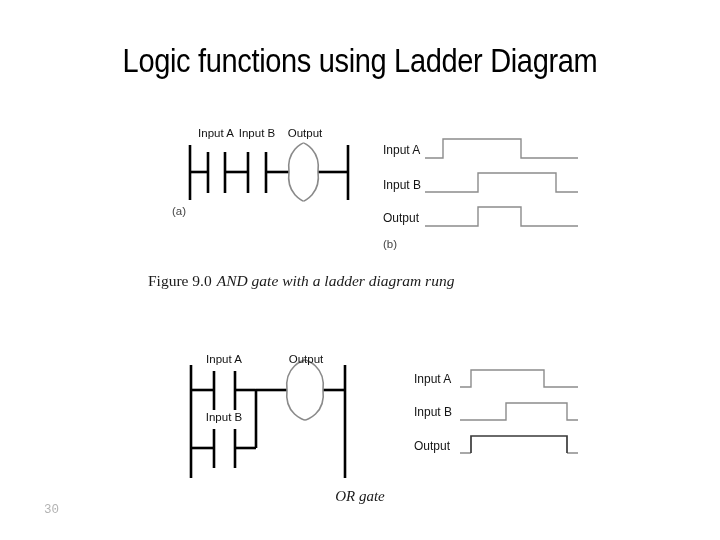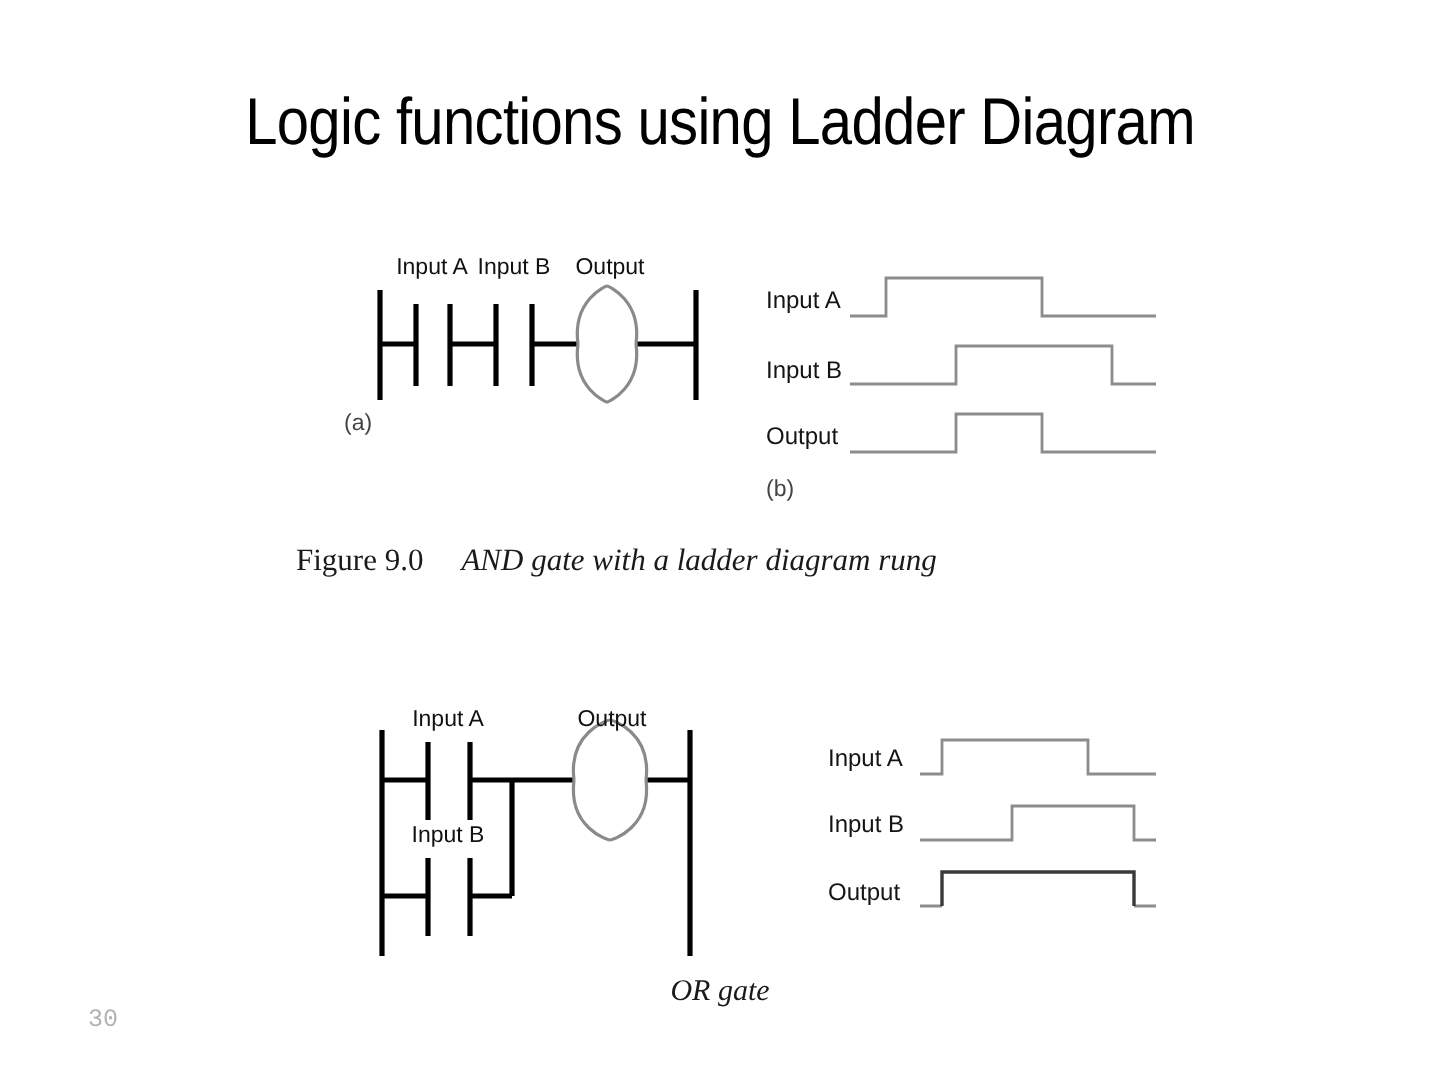--- a/index.html
+++ b/index.html
@@ -42,21 +42,21 @@
     font-family: "Liberation Serif", serif;
     font-size: 15.5px;
     color: #1a1a1a;
     white-space: nowrap;
   }
   .figure-caption .cap-num {
     font-style: normal;
   }
   .figure-caption .cap-text {
     font-style: italic;
-    margin-left: 19px;
+    margin-left: 5px;
   }
   .or-caption {
     position: absolute;
     left: 0;
     top: 488px;
     width: 720px;
     text-align: center;
     font-family: "Liberation Serif", serif;
     font-style: italic;
     font-size: 15px;

